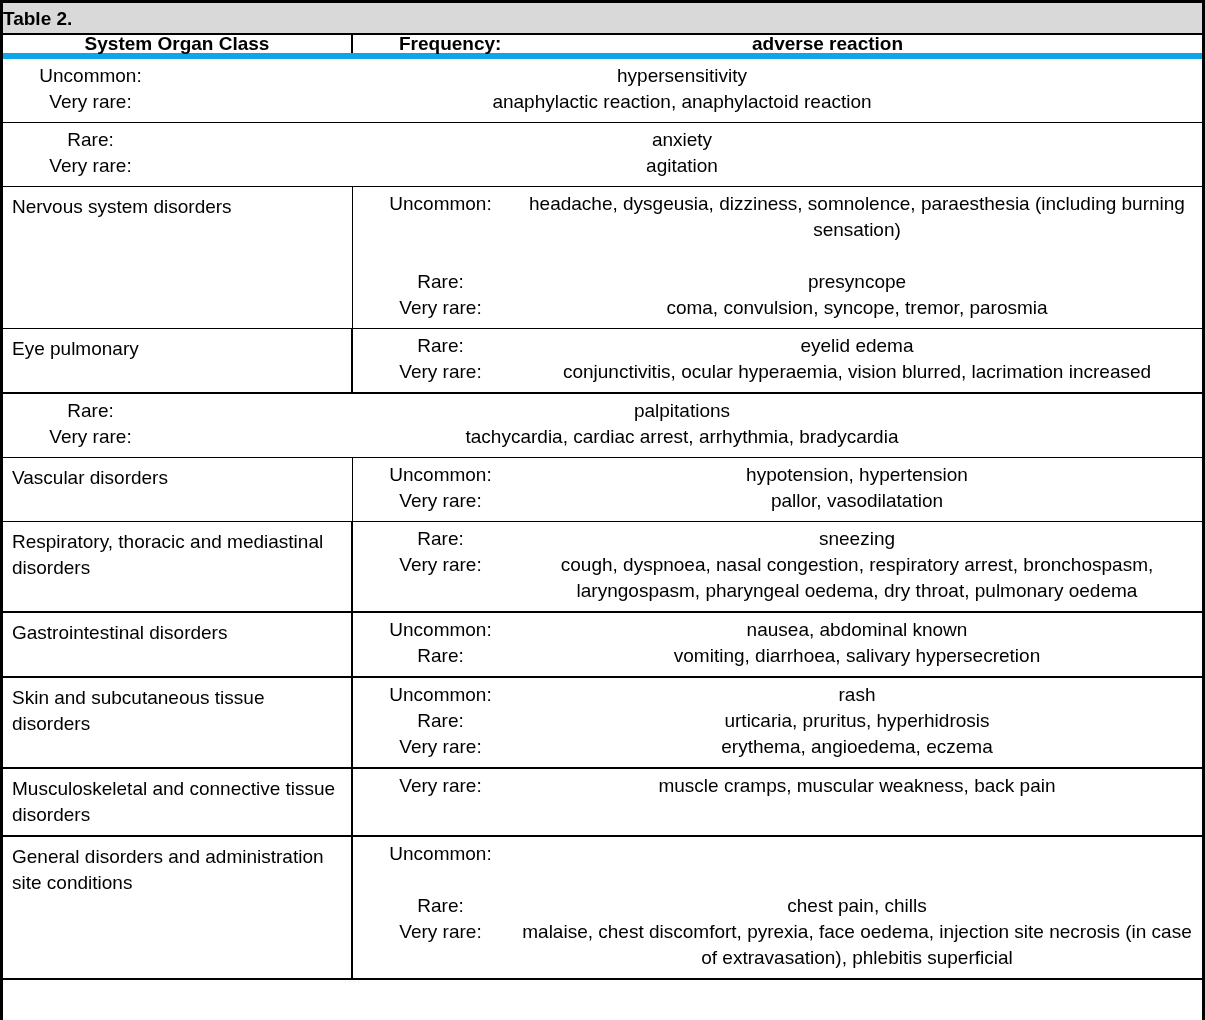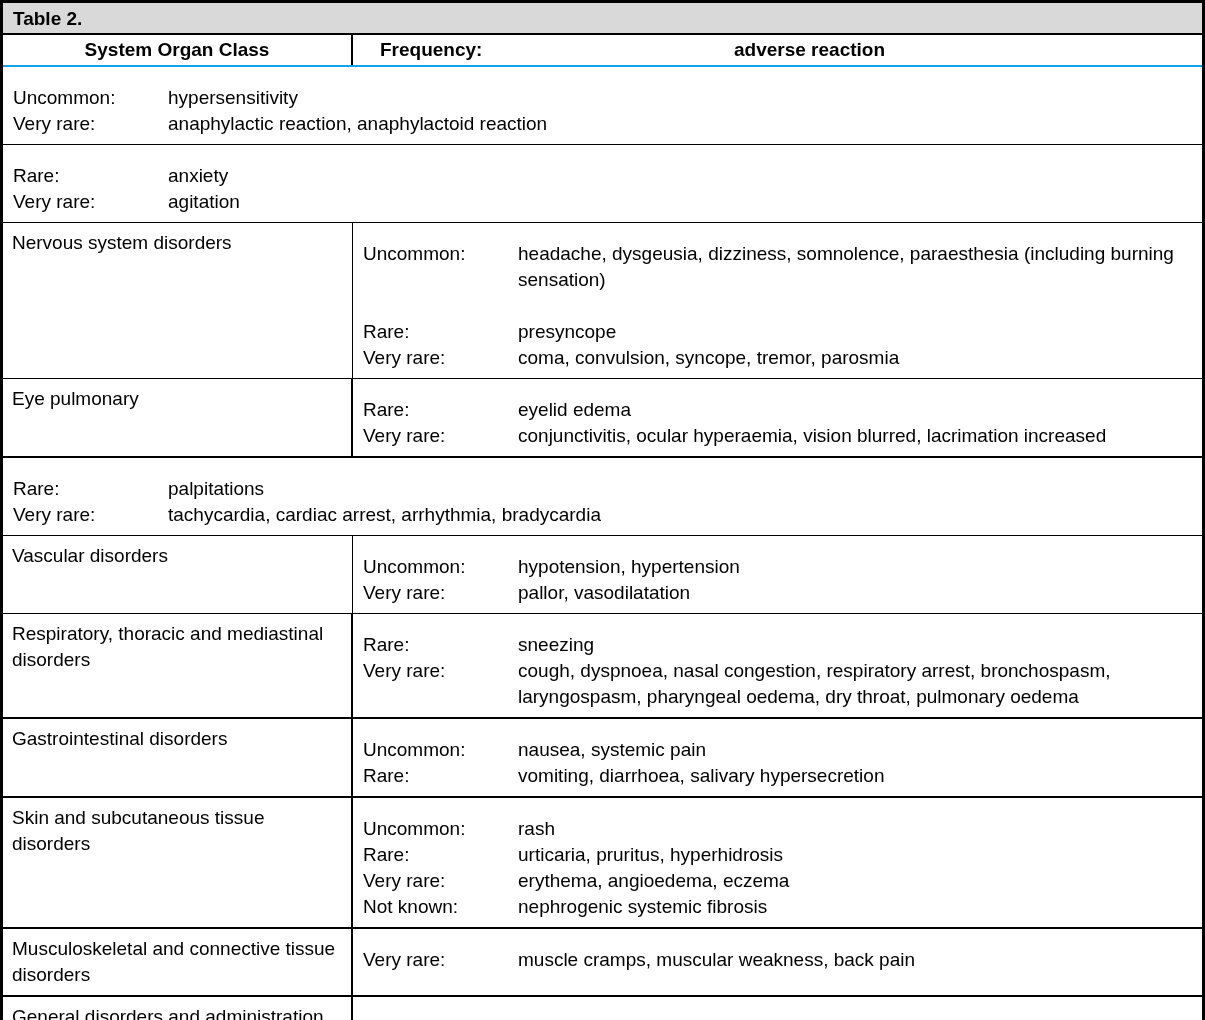--- a/index.html
+++ b/index.html
@@ -25,55 +25,56 @@
   }
 
   
   .title-row {
     height: 32px;
     background: #d9d9d9;
     border-bottom: 2px solid #000;
     display: flex;
     align-items: center;
     box-sizing: border-box;
-    padding-left: 10px;
+    padding-left: 0;
   }
   .title-text {
     font-size: 19px;
     font-weight: bold;
     line-height: 1;
   }
 
   
   .head-row {
-    height: 32px;
-    border-bottom: 2px solid #0ea5e9;
-    display: flex;
-    box-sizing: border-box;
+    height: 24px;
+    border-bottom: 6px solid #0ea5e9;
+    display: flex;
+    box-sizing: border-box;
+    gap: 36px;
   }
   .head-soc {
     width: 350px;
     box-sizing: border-box;
     border-right: 2px solid #000;
     display: flex;
     align-items: center;
     justify-content: center;
     font-size: 19px;
     font-weight: bold;
   }
   .head-rest {
     flex: 1;
     display: flex;
     align-items: center;
     box-sizing: border-box;
     position: relative;
   }
   .head-freq {
     position: absolute;
-    left: 27px;
+    left: 10px;
     font-size: 19px;
     font-weight: bold;
   }
   .head-ar {
     position: absolute;
     left: 0;
     right: 0;
     text-align: center;
     font-size: 19px;
     font-weight: bold;
@@ -98,23 +99,24 @@
     font-size: 19px;
     line-height: 26px;
   }
   .row.thick .cell-soc {
     border-right: 2px solid #000;
   }
 
   .cell-ar {
     flex: 1;
     box-sizing: border-box;
-    padding: 18px 6px 7px 10px;
+    padding: 4px 6px 7px 10px;
     font-size: 19px;
     line-height: 26px;
+    text-align: center;
   }
 
   .entry {
     display: flex;
     align-items: flex-start;
   }
   .freq-label {
     width: 155px;
     flex: 0 0 155px;
   }
@@ -234,21 +236,21 @@
             <span class="freq-label">Very rare:</span>
             <span class="reaction-text">cough, dyspnoea, nasal congestion, respiratory arrest, bronchospasm, laryngospasm, pharyngeal oedema, dry throat, pulmonary oedema</span>
           </div>
         </div>
       </div>
       <div class="row thick">
         <div class="cell-soc">Gastrointestinal disorders</div>
         <div class="cell-ar">
           <div class="entry">
             <span class="freq-label">Uncommon:</span>
-            <span class="reaction-text">nausea, systemic pain</span>
+            <span class="reaction-text">nausea, abdominal known</span>
           </div>
           <div class="entry">
             <span class="freq-label">Rare:</span>
             <span class="reaction-text">vomiting, diarrhoea, salivary hypersecretion</span>
           </div>
         </div>
       </div>
       <div class="row thick">
         <div class="cell-soc">Skin and subcutaneous tissue disorders</div>
         <div class="cell-ar">
@@ -257,24 +259,20 @@
             <span class="reaction-text">rash</span>
           </div>
           <div class="entry">
             <span class="freq-label">Rare:</span>
             <span class="reaction-text">urticaria, pruritus, hyperhidrosis</span>
           </div>
           <div class="entry">
             <span class="freq-label">Very rare:</span>
             <span class="reaction-text">erythema, angioedema, eczema</span>
           </div>
-          <div class="entry">
-            <span class="freq-label">Not known:</span>
-            <span class="reaction-text">nephrogenic systemic fibrosis</span>
-          </div>
         </div>
       </div>
       <div class="row thick">
         <div class="cell-soc">Musculoskeletal and connective tissue disorders</div>
         <div class="cell-ar">
           <div class="entry">
             <span class="freq-label">Very rare:</span>
             <span class="reaction-text">muscle cramps, muscular weakness, back pain</span>
           </div>
         </div>

